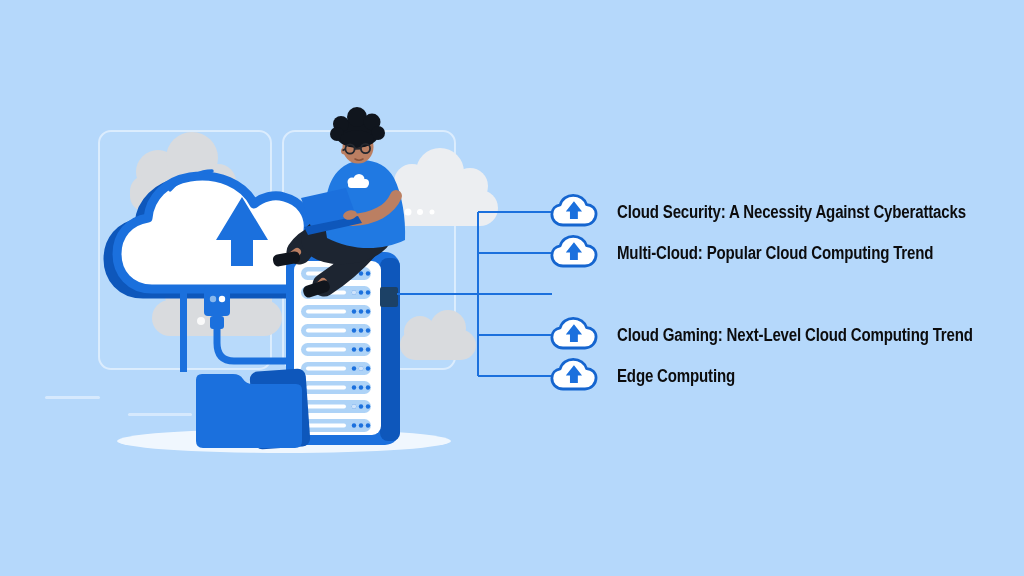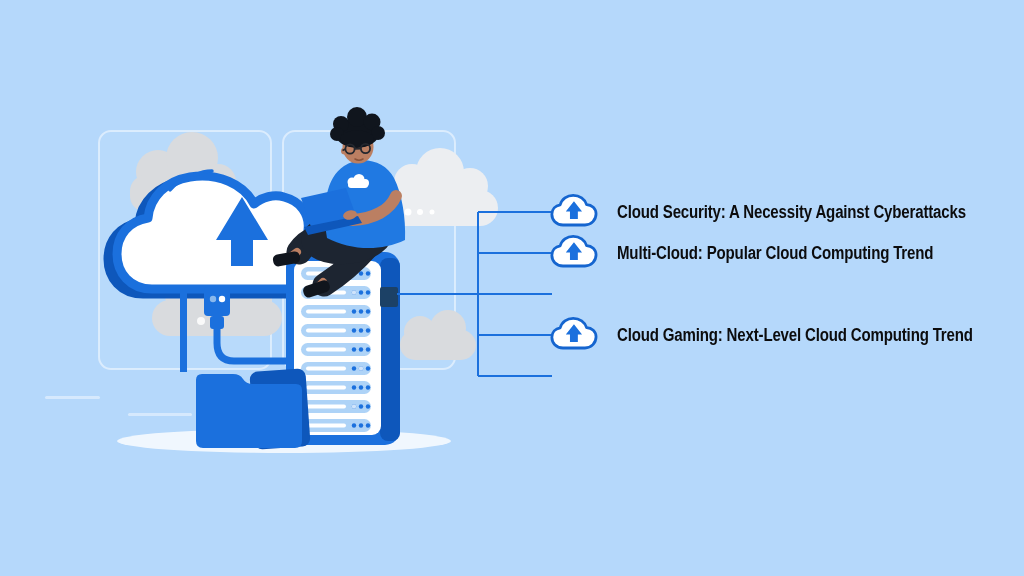--- a/index.html
+++ b/index.html
@@ -183,15 +183,21 @@
           <use href="#mini-cloud-upload"></use>
         </svg>
       <div class="trend-label">Cloud Security: A Necessity Against Cyberattacks</div>
     </div>
     <div class="trend-row" style="top:315px">
       <svg class="icon-box" viewBox="0 0 56 40">
           <use href="#mini-cloud-upload"></use>
         </svg>
       <div class="trend-label">Cloud Gaming: Next-Level Cloud Computing Trend</div>
     </div>
+    <div class="trend-row" style="top:356px">
+      <svg class="icon-box" viewBox="0 0 56 40">
+          <use href="#mini-cloud-upload"></use>
+        </svg>
+      <div class="trend-label">Edge Computing</div>
+    </div>
   </div>
 
 </div>
 
 </body></html>

